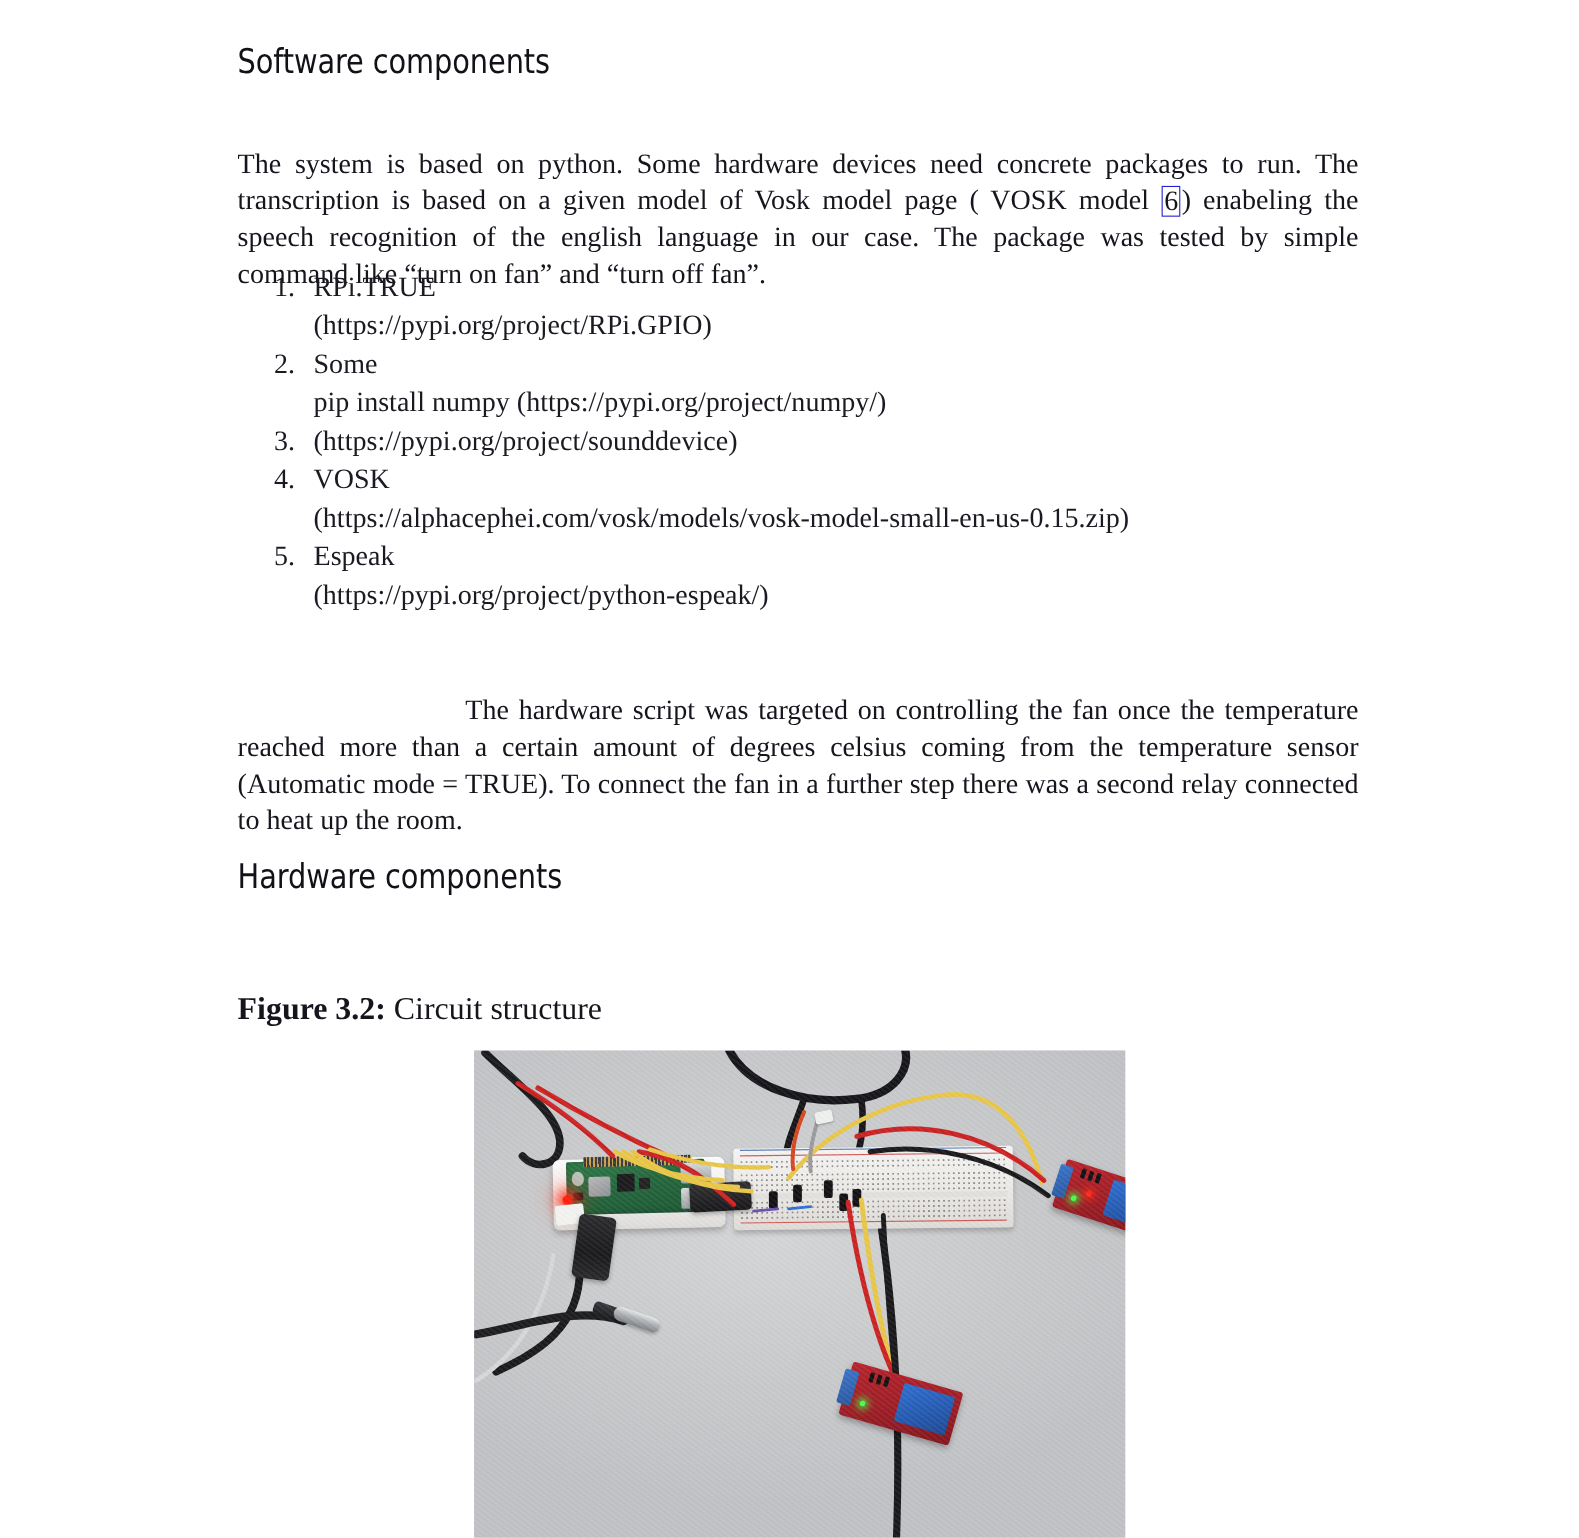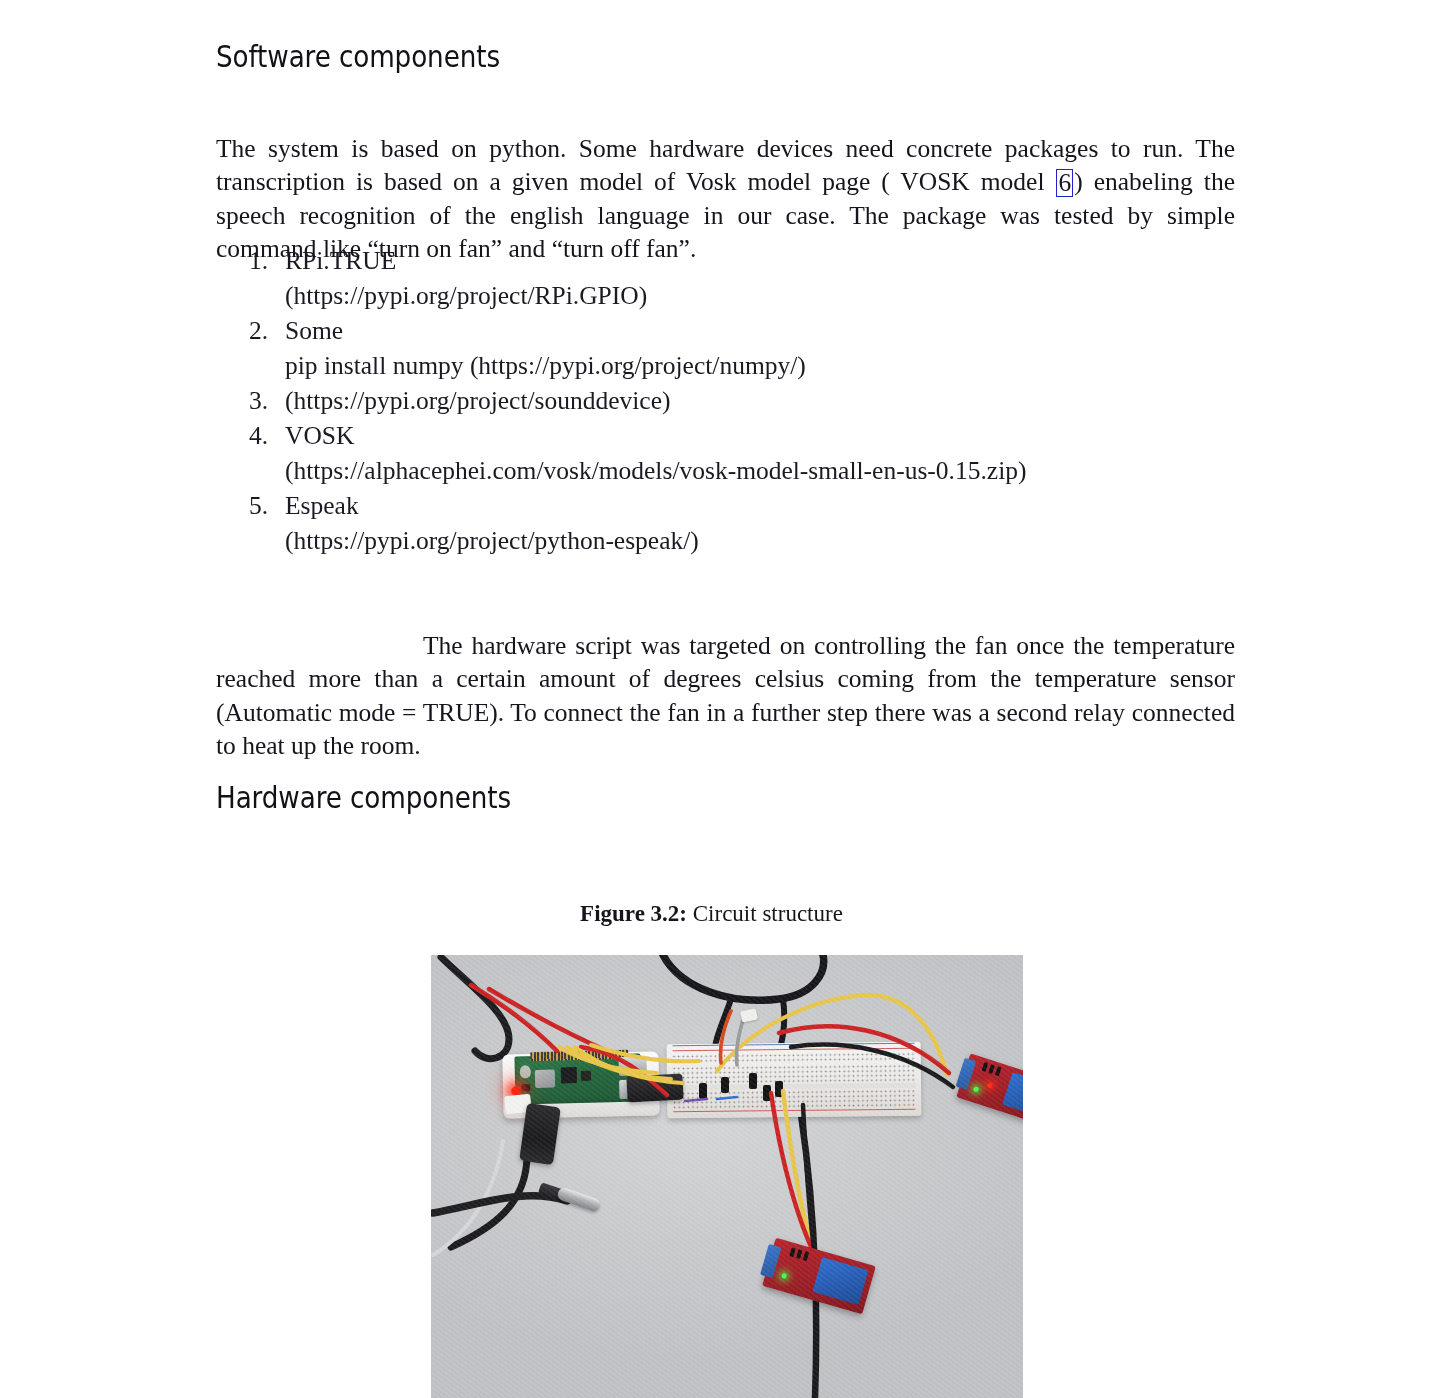--- a/index.html
+++ b/index.html
@@ -89,25 +89,25 @@
     top: 0;
     width: 36px;
     text-align: left;
   }
   .pkg-name { display: block; }
   .pkg-url  { display: block; white-space: nowrap; }
 
   
   .figure-caption {
     position: absolute;
-    left: 202px;
+    left: 216px;
     top: 901px;
     width: 1019px;
-    text-align: center;
-    font-size: 23px;
+    text-align: left;
+    font-size: 29px;
     color: #15151d;
   }
   .figure-caption .cap-label { font-weight: bold; }
 
   .figure-frame {
     position: absolute;
     left: 431px;
     top: 955px;
     width: 592px;
     height: 443px;

